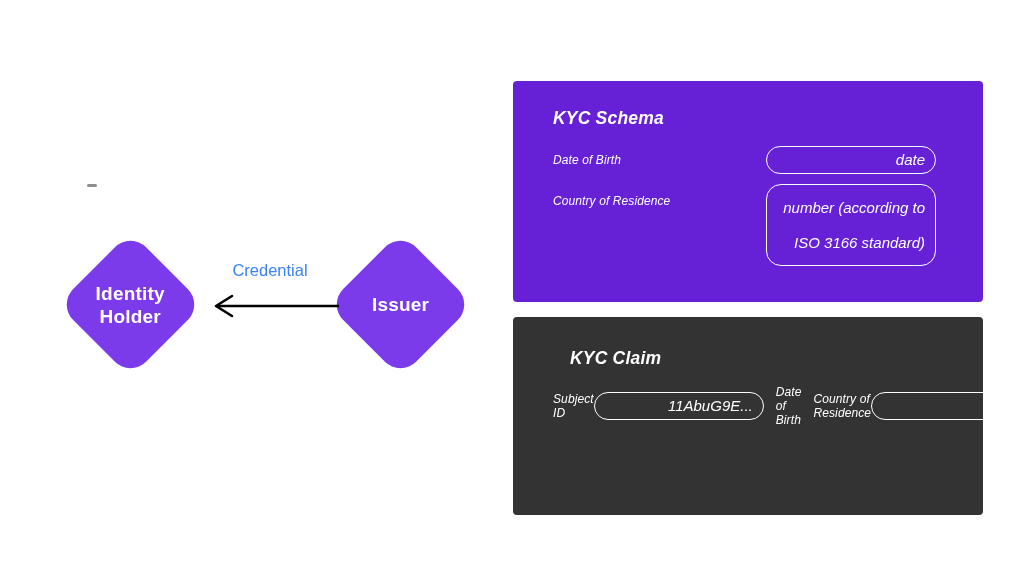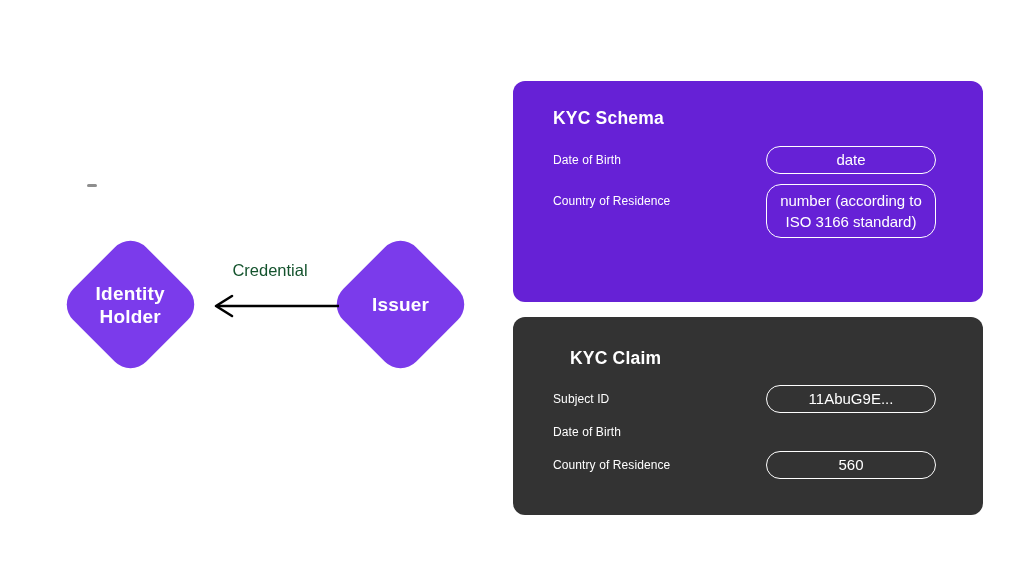--- a/index.html
+++ b/index.html
@@ -4,58 +4,58 @@
 <style>
   html,body { margin:0; padding:0; }
   #canvas {
     position:relative; width:1024px; height:576px;
     background:#ffffff; overflow:hidden;
     font-family:"Liberation Sans", sans-serif;
     -webkit-font-smoothing:antialiased;
   }
 
   
-  .card { position:absolute; left:513px; width:470px; border-radius:12px; color:#fff; box-sizing:border-box; padding:0 47px 8px 40px; }
+  .card { position:absolute; left:513px; width:470px; border-radius:4px; color:#fff; box-sizing:border-box; padding:0 47px 8px 40px;font-style:italic; }
   .card-schema { top:81px;  height:221px; background:var(--purple-card,#6621D6); }
   .card-claim  { top:317px; height:198px; background:var(--dark-card,#333333); }
   .card-title { font-size:17.5px; font-weight:bold; letter-spacing:.2px; }
   .card-schema .card-title { margin-top:27px; }
   .card-claim  .card-title { margin-top:31px;margin-left:17px; }
 
   .row { display:flex; justify-content:space-between; align-items:center; }
   .row-label { font-size:12px; font-weight:400; letter-spacing:.1px; }
   .pill {
     width:170px; box-sizing:border-box; border:1.5px solid #ffffff;
-    border-radius:15px; text-align:center; font-size:15px;
+    border-radius:15px; text-align:right; font-size:15px;
     padding:3px 10px; line-height:20px; flex:0 0 auto;
   }
   .schema-row1 { margin-top:17px; }
   .schema-row2 { margin-top:10px; align-items:flex-start; }
   .schema-row2 .row-label { padding-top:5px; line-height:25px; }
-  .schema-row2 .pill { padding:5px 10px; line-height:21px; }
-  .claim-rows { display:flex; flex-direction:column; gap:12px; margin-top:16px; }
+  .schema-row2 .pill { padding:5px 10px; line-height:35px; }
+  .claim-rows { display:flex; flex-direction:row; gap:12px; margin-top:16px; }
 
   
   .diamond {
     position:absolute; width:103px; height:103px; border-radius:22px;
     background:var(--purple-node,#7B3BEB); transform:rotate(45deg);
     display:flex; align-items:center; justify-content:center;
   }
   .diamond-label {
     transform:rotate(-45deg); color:#fff; font-weight:bold;
     font-size:19px; line-height:23px; text-align:center; white-space:pre-line;
     letter-spacing:.2px;
   }
   #node-identity-holder { left:79px;  top:253px; }
   #node-issuer          { left:349px; top:253px; }
 
   
   #edge-label {
     position:absolute; left:205px; top:261px; width:130px;
-    text-align:center; font-size:16.5px; color:#14532d;
+    text-align:center; font-size:16.5px; color:#3b82f6;
   }
   #edge-arrow { position:absolute; left:208px; top:292px; }
 
   
   #stray-mark {
     position:absolute; left:87px; top:184px; width:10px; height:2.5px;
     background:#8e8e8e; border-radius:2px;
   }
 </style>
 </head>

